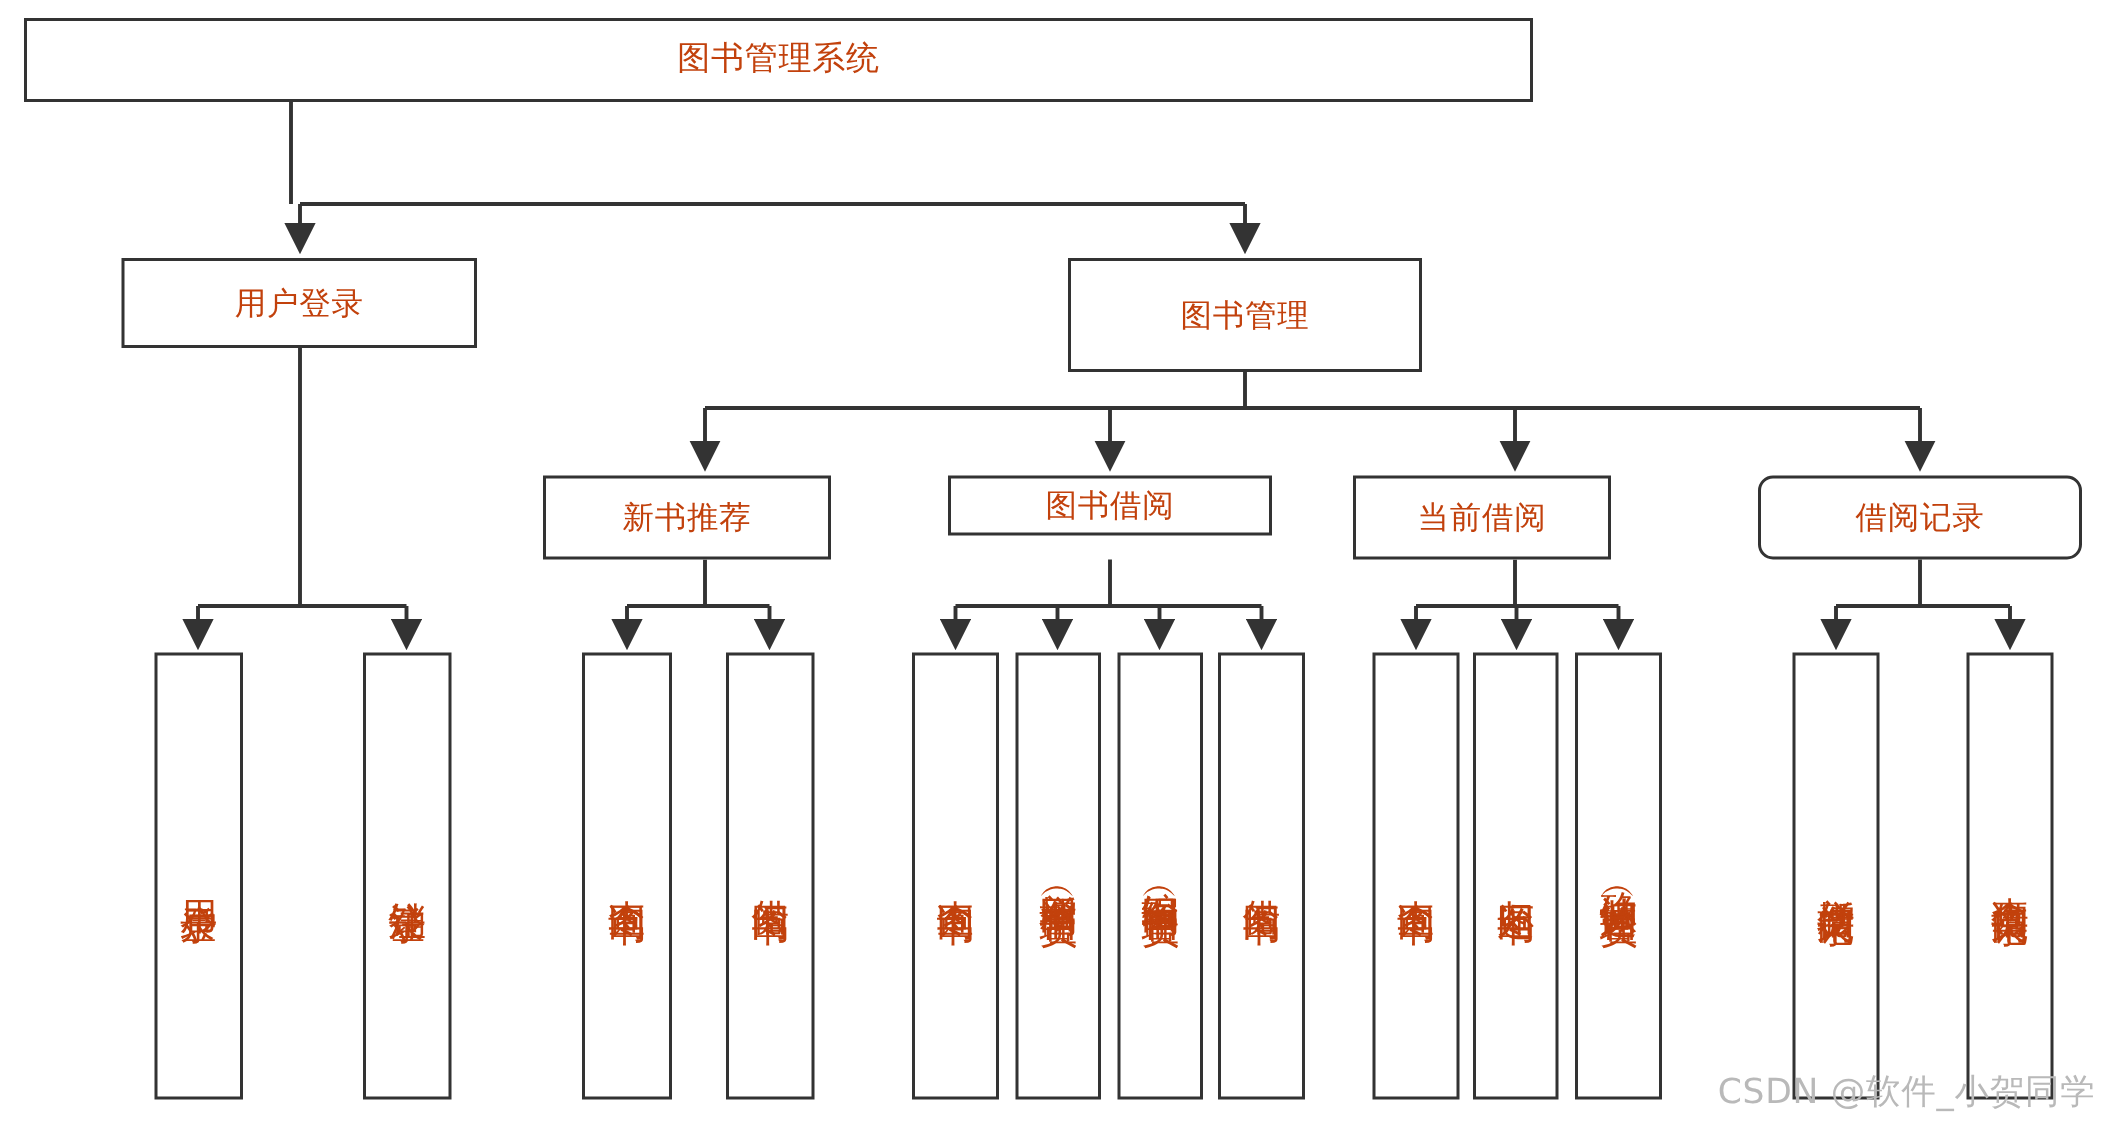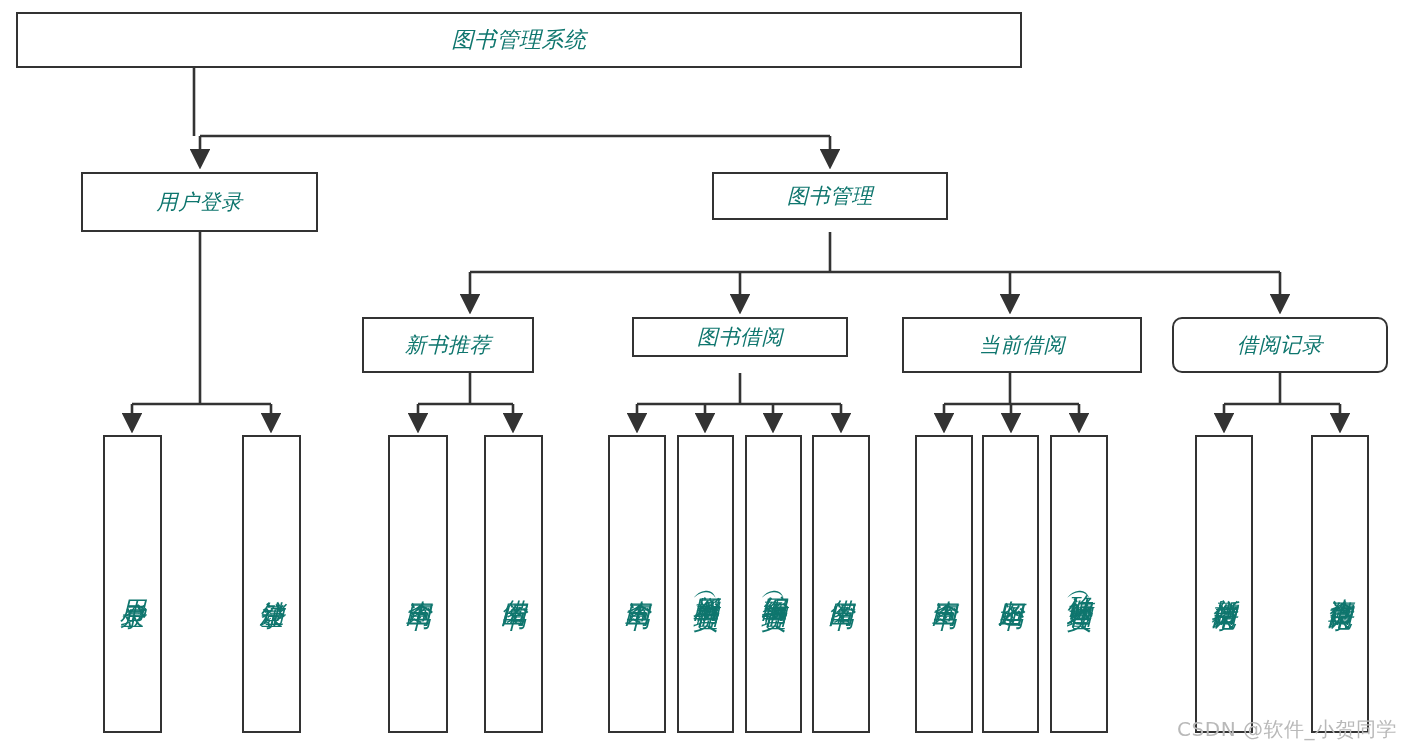--- a/index.html
+++ b/index.html
@@ -27,22 +27,21 @@
     pointer-events: none;
   }
   .node {
     position: absolute;
     box-sizing: border-box;
     border: 2.5px solid #333333;
     background: #ffffff;
     display: flex;
     align-items: center;
     justify-content: center;
-    color: #0f766e;
-    font-style: italic;
+    color: #c2410c;
   }
   .node .label {
     display: block;
     text-align: center;
     line-height: 1.18;
     letter-spacing: 0.5px;
   }
   
   .node.horiz .label {
     font-size: 21px;
@@ -67,21 +66,21 @@
     white-space: nowrap;
     height: 100%;
     display: flex;
     align-items: center;
     justify-content: center;
   }
   .watermark {
     position: absolute;
     right: 8px;
     bottom: 4px;
-    font-size: 20px;
+    font-size: 23px;
     color: #b9b9b9;
     letter-spacing: 0.5px;
     white-space: nowrap;
     user-select: none;
   }
 </style>
 </head>
 <body>
 
 <div id="canvas">
@@ -139,33 +138,33 @@
   </svg>
 
   <div class="node horiz root" style="left:16px; top:12px; width:1006px; height:56px;">
     <span class="label">图书管理系统</span>
   </div>
 
   <div class="node horiz" style="left:81px; top:172px; width:237px; height:60px;">
     <span class="label">用户登录</span>
   </div>
 
-  <div class="node horiz" style="left:712px; top:172px; width:236px; height:48px;">
+  <div class="node horiz" style="left:712px; top:172px; width:236px; height:76px;">
     <span class="label">图书管理</span>
   </div>
 
-  <div class="node horiz" style="left:362px; top:317px; width:172px; height:56px;">
+  <div class="node horiz" style="left:362px; top:317px; width:192px; height:56px;">
     <span class="label">新书推荐</span>
   </div>
 
   <div class="node horiz" style="left:632px; top:317px; width:216px; height:40px;">
     <span class="label">图书借阅</span>
   </div>
 
-  <div class="node horiz" style="left:902px; top:317px; width:240px; height:56px;">
+  <div class="node horiz" style="left:902px; top:317px; width:172px; height:56px;">
     <span class="label">当前借阅</span>
   </div>
 
   <div class="node horiz" style="left:1172px; top:317px; width:216px; height:56px;border-radius:10px;">
     <span class="label">借阅记录</span>
   </div>
 
   <div class="node vert" style="left:103px; top:435px; width:59px; height:298px;">
     <span class="label">用户登录</span>
   </div>

